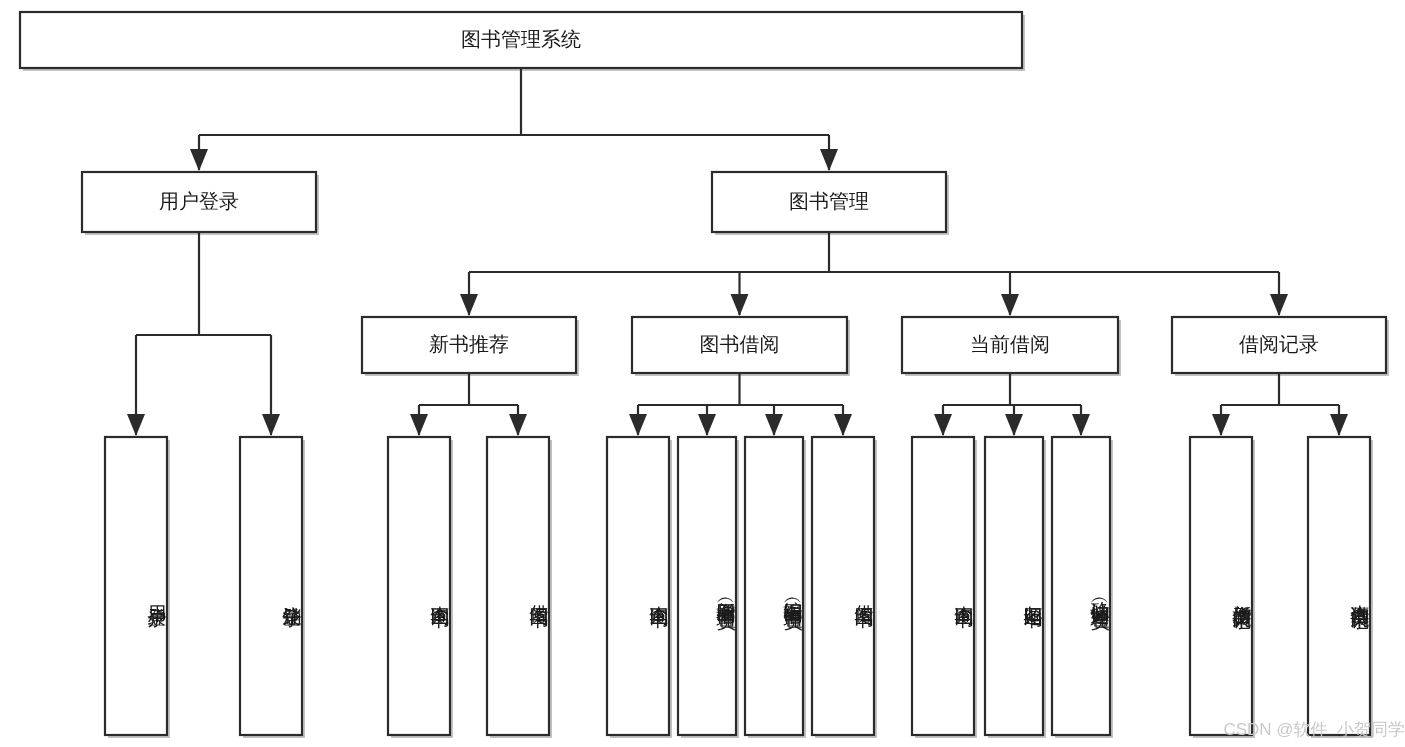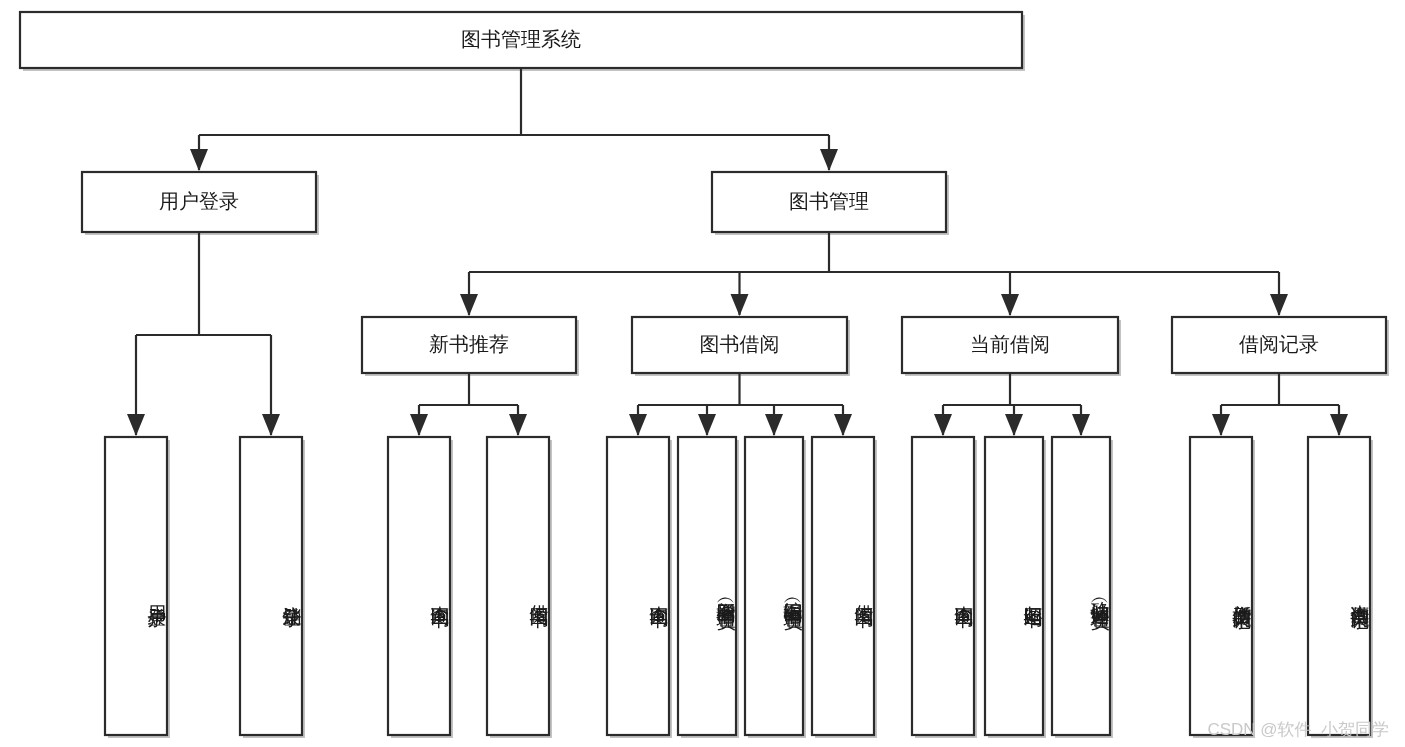--- a/index.html
+++ b/index.html
@@ -60,21 +60,21 @@
     font-size: 19px;
     line-height: 1.08;
     color: #1b1b1b;
     letter-spacing: 1.5px;
     white-space: nowrap;
     text-align: center;
     pointer-events: none;
   }
   .watermark {
     position: absolute;
-    right: 16px;
+    right: 0;
     bottom: 6px;
     font-family: "Liberation Sans", "DejaVu Sans", sans-serif;
     font-size: 17px;
     color: #c9c9c9;
     white-space: nowrap;
   }
 </style>
 </head>
 <body>
 

